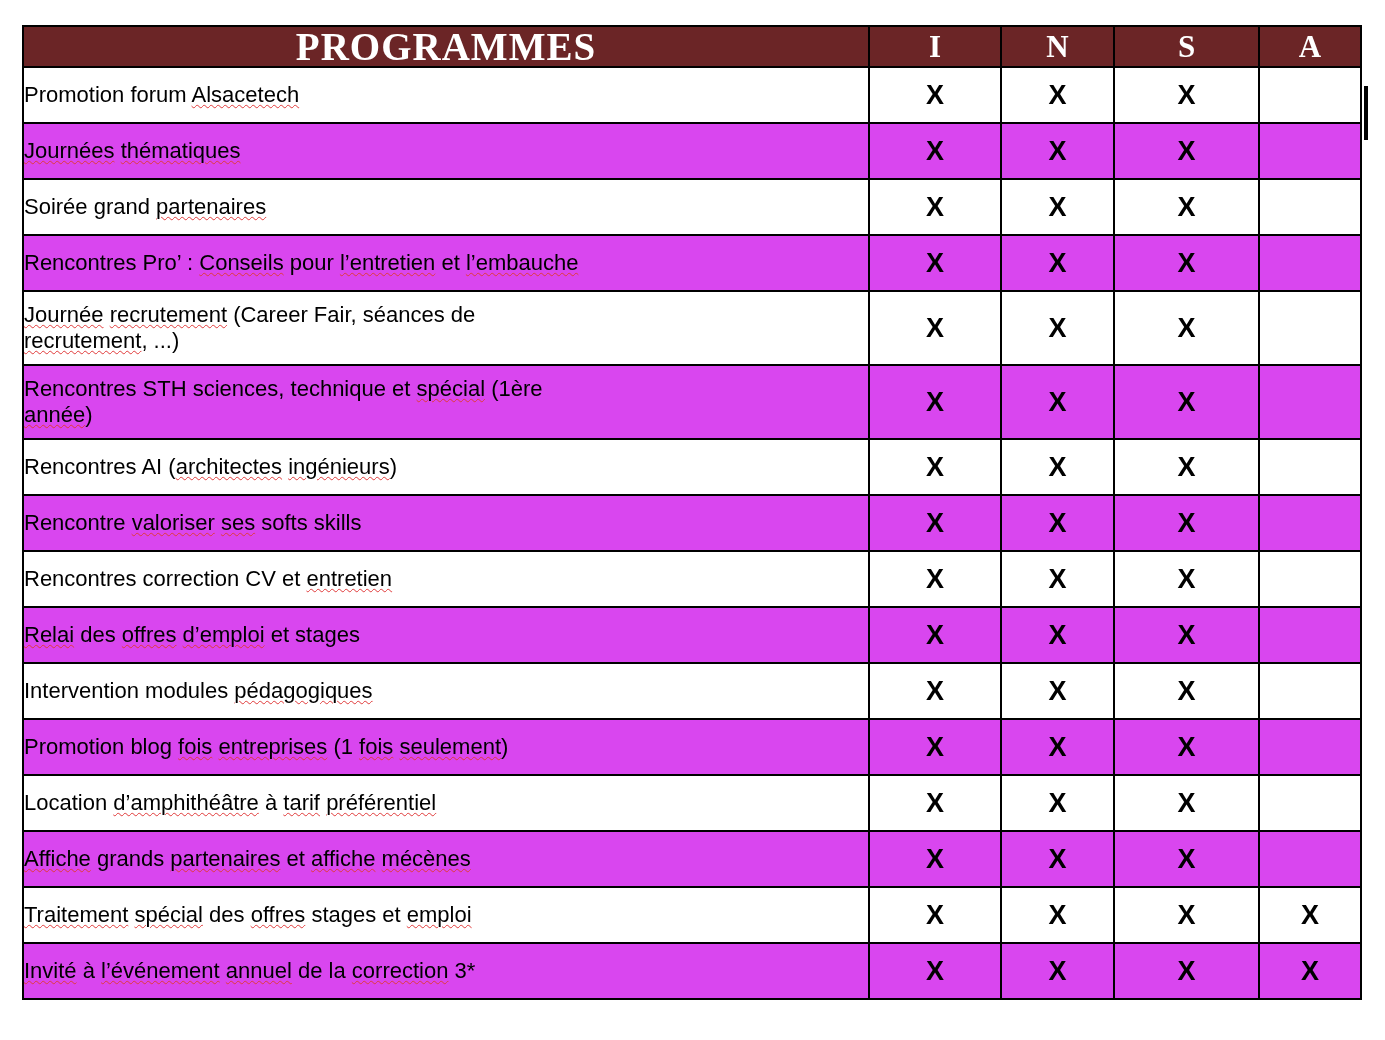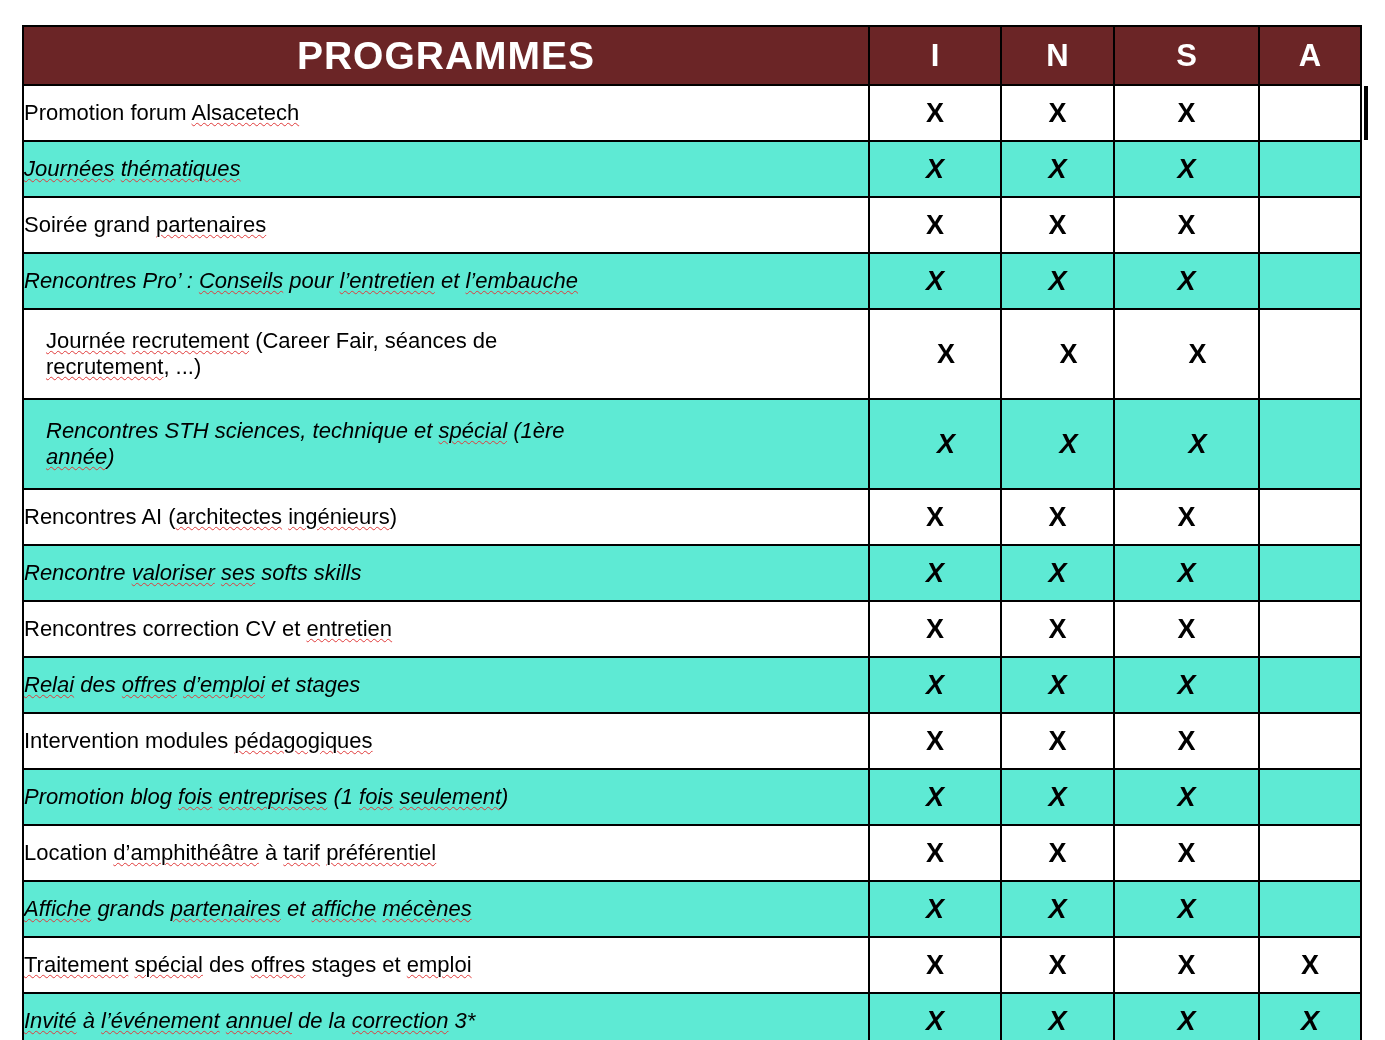--- a/index.html
+++ b/index.html
@@ -44,50 +44,51 @@
   col.c-prog { width: 846px; }
   col.c-i    { width: 132px; }
   col.c-n    { width: 113px; }
   col.c-s    { width: 145px; }
   col.c-a    { width: 102px; }
 
   
   thead th {
     background: #6B2526;
     color: #ffffff;
-    height: 59px;
+    height: 41px;
+    font-family: Liberation Serif, serif;
   }
   th.h-prog {
     font-size: 39px;
     font-weight: bold;
     letter-spacing: 1px;
     text-align: center;
     padding-right: 14px;
     line-height: 1;
   }
   th.h-mark {
     font-size: 31px;
     font-weight: bold;
     text-align: center;
     line-height: 1;
   }
 
   
   tbody tr.row-white td { background: #ffffff; }
-  tbody tr.row-gray  td { background: #5eead4; font-style: italic; }
+  tbody tr.row-gray  td { background: #d946ef; }
 
   td.prog-cell {
     font-size: 22px;
     color: #000000;
     text-align: left;
     padding: 0 10px 0 14px;
     line-height: 1.24;
     height: 56px;
   }
-  tr.two-line td { height: 90px; padding-left: 22px; }
+  tr.two-line td { height: 74px; }
   tr.two-line td.prog-cell { line-height: 1.16; }
 
   td.mark-cell {
     font-size: 27px;
     font-weight: bold;
     color: #000000;
     text-align: center;
     line-height: 1;
   }
 

